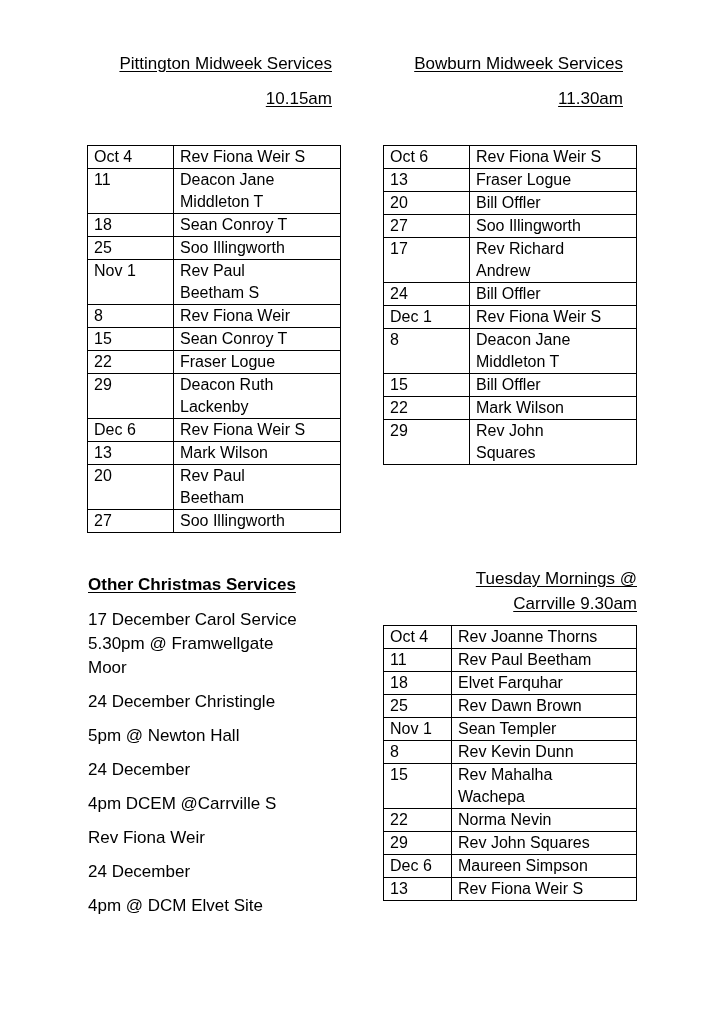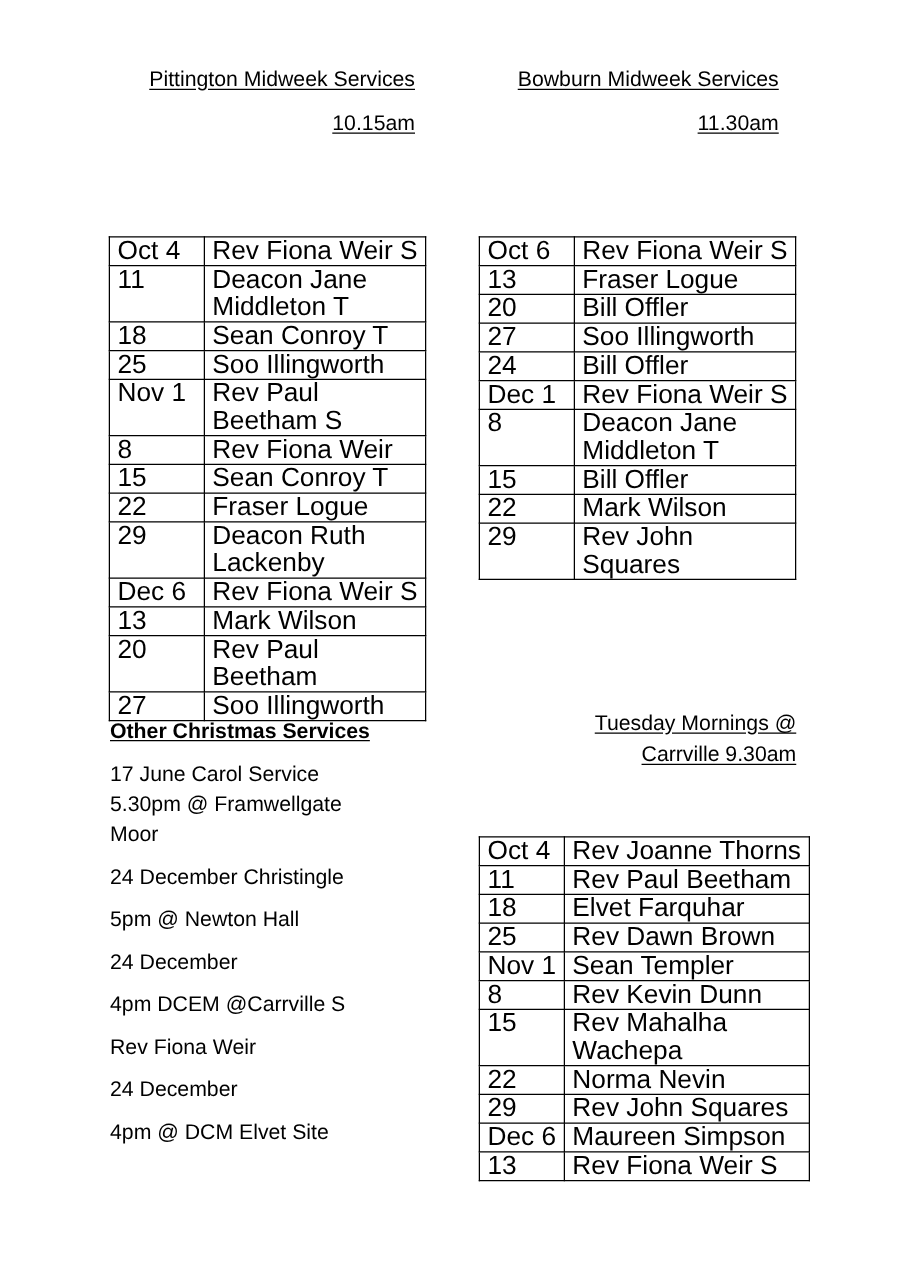--- a/index.html
+++ b/index.html
@@ -21,23 +21,22 @@
       text-decoration: underline;
       text-underline-offset: 2px;
       white-space: nowrap;
       text-align: right;
       line-height: 20px;
     }
     .heading.bold { font-weight: bold; text-align: center; }
     table.sched {
       position: absolute;
       border-collapse: collapse;
-      font-size: 21px;
+      font-size: 16px;
       line-height: 22px;
-      margin-top: 44px;
     }
     table.sched td {
       border: 1px solid #000;
       padding: 0 6px;
       vertical-align: top;
       white-space: nowrap;
     }
     .para {
       position: absolute;
       font-size: 17px;
@@ -135,20 +134,25 @@
       </tr>
       <tr>
         <td>20</td>
         <td style="white-space: pre;">Bill Offler</td>
       </tr>
       <tr>
         <td>27</td>
         <td style="white-space: pre;">Soo Illingworth</td>
       </tr>
       <tr>
+        <td>17</td>
+        <td style="white-space: pre;">Rev Richard
+Andrew</td>
+      </tr>
+      <tr>
         <td>24</td>
         <td style="white-space: pre;">Bill Offler</td>
       </tr>
       <tr>
         <td>Dec 1</td>
         <td style="white-space: pre;">Rev Fiona Weir S</td>
       </tr>
       <tr>
         <td>8</td>
         <td style="white-space: pre;">Deacon Jane
@@ -165,21 +169,21 @@
       <tr>
         <td>29</td>
         <td style="white-space: pre;">Rev John
 Squares</td>
       </tr>
     </tbody>
 </table>
 
 <div class="heading bold" style="left:88px; top:575px;">Other Christmas Services</div>
 <div id="xmas">
-    <div class="para" style="left: 88px; top: 608px; white-space: pre;">17 June Carol Service
+    <div class="para" style="left: 88px; top: 608px; white-space: pre;">17 December Carol Service
 5.30pm @ Framwellgate
 Moor</div>
     <div class="para" style="left: 88px; top: 690px; white-space: pre;">24 December Christingle</div>
     <div class="para" style="left: 88px; top: 724px; white-space: pre;">5pm @ Newton Hall</div>
     <div class="para" style="left: 88px; top: 758px; white-space: pre;">24 December</div>
     <div class="para" style="left: 88px; top: 792px; white-space: pre;">4pm DCEM @Carrville S</div>
     <div class="para" style="left: 88px; top: 826px; white-space: pre;">Rev Fiona Weir</div>
     <div class="para" style="left: 88px; top: 860px; white-space: pre;">24 December</div>
     <div class="para" style="left: 88px; top: 894px; white-space: pre;">4pm @ DCM Elvet Site</div>
   </div>

